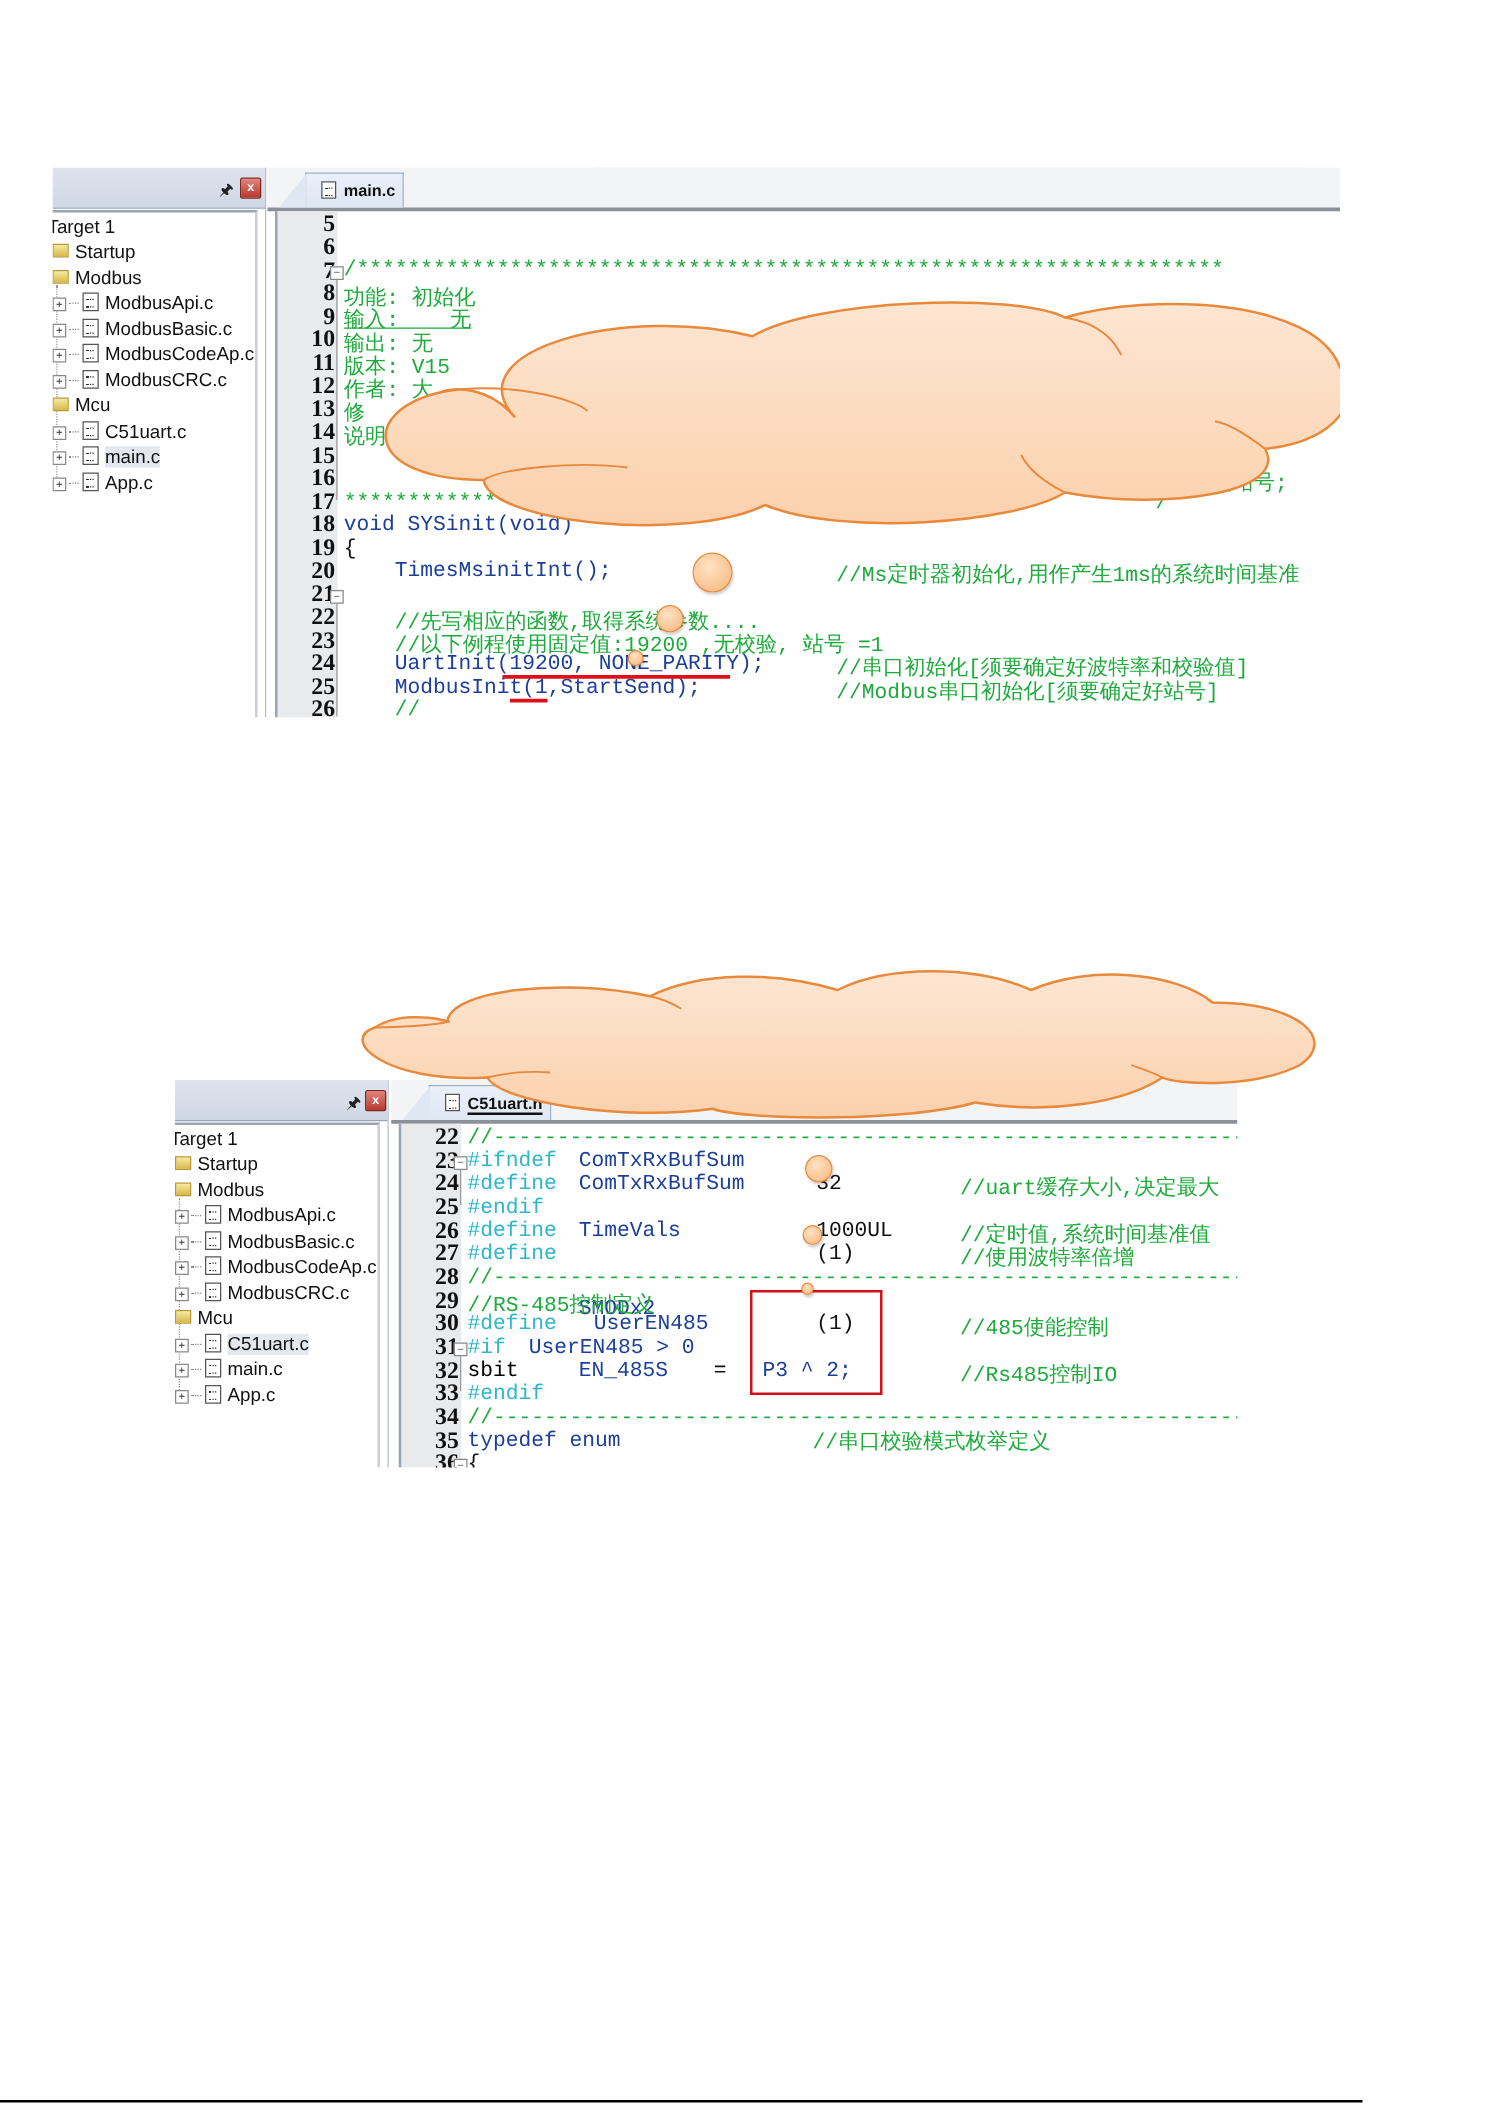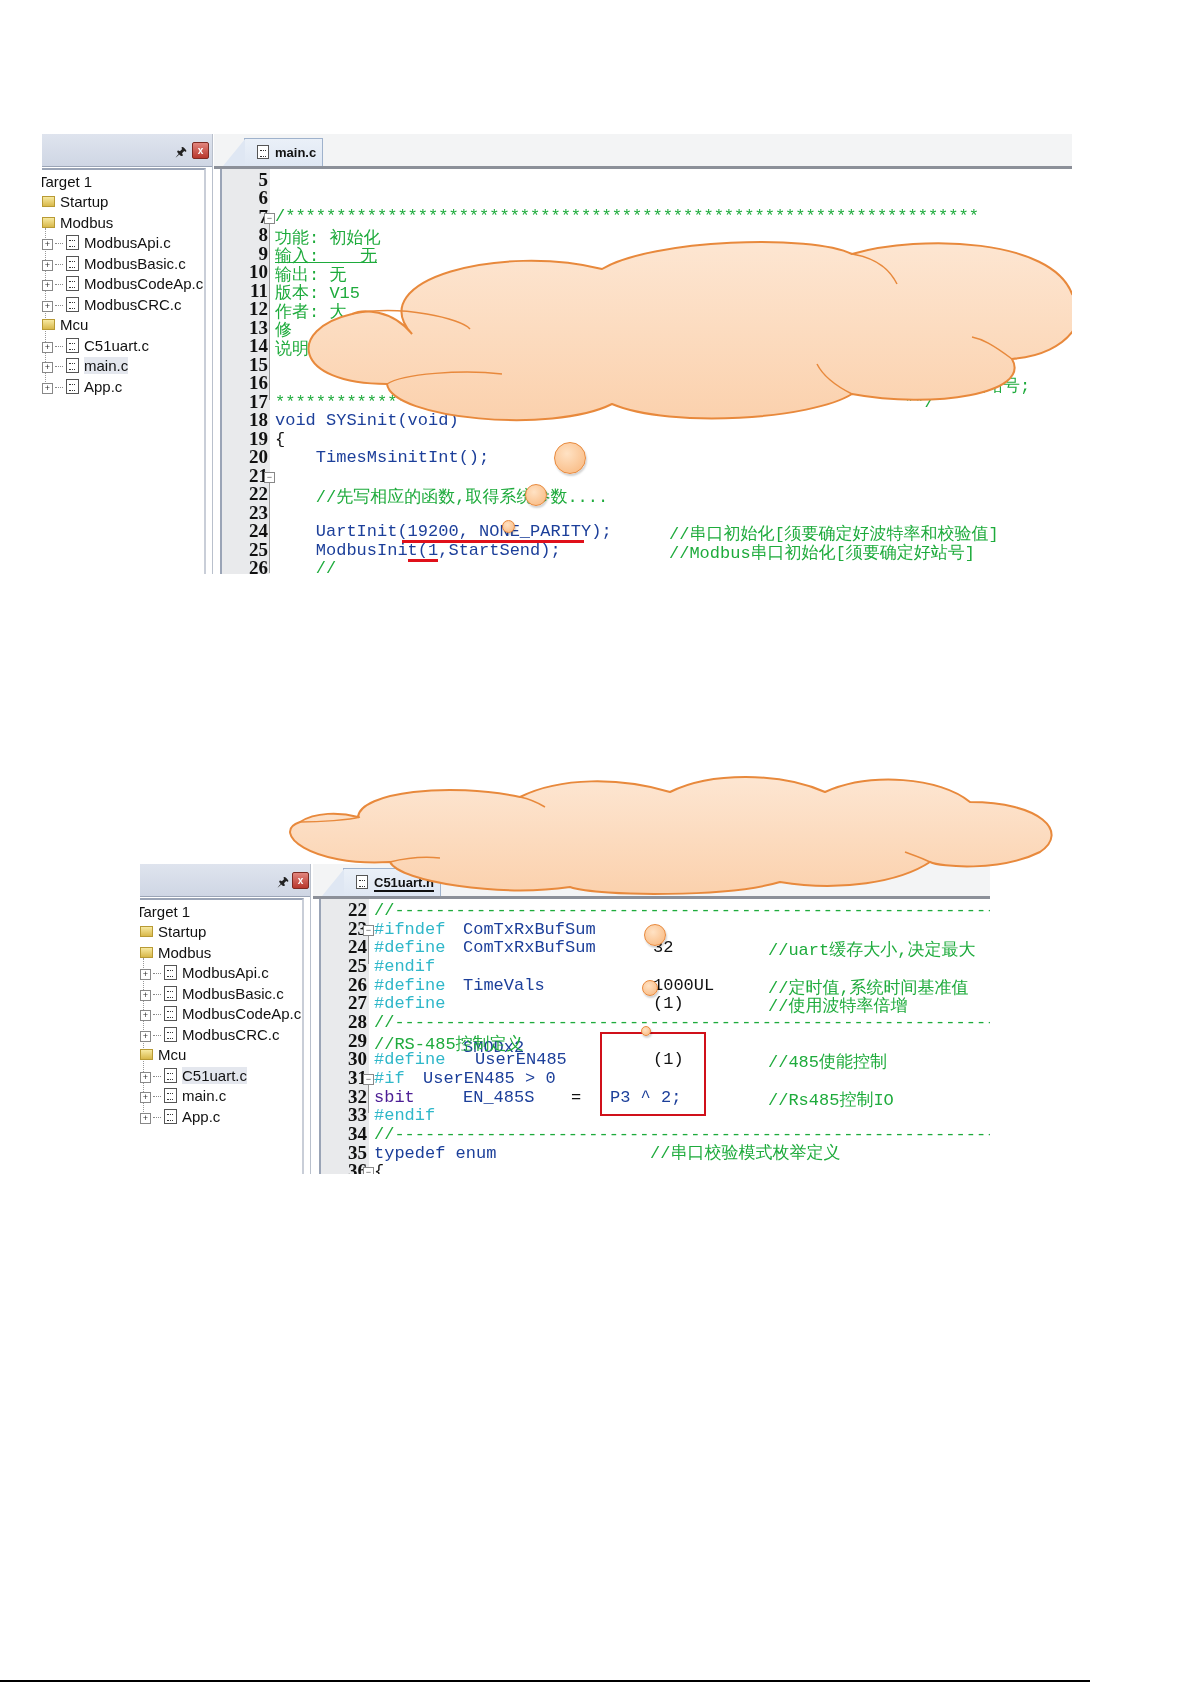--- a/index.html
+++ b/index.html
@@ -29,21 +29,21 @@
   .gutter{position:absolute;left:6px;top:35px;bottom:0;width:48px;background:#e9eaec;border-left:2px solid #9aa4b6;}
   .code{position:absolute;left:0;right:0;top:35px;bottom:0;}
   .ln{position:absolute;width:48px;text-align:right;font-family:"Liberation Serif",serif;font-weight:bold;font-size:19px;color:#111;}
   .line{position:absolute;white-space:pre;font-family:"Liberation Mono","DejaVu Sans Mono",monospace;font-size:17px;}
   .fold{position:absolute;width:9px;height:9px;border:1px solid #888;background:#fff;font-size:9px;line-height:8px;text-align:center;color:#555;}
   .c-green{color:#1eab3c;}
   .c-kw{color:#1c3f9a;}
   .c-id{color:#1c3f9a;}
   .c-pp{color:#2fb7c9;}
   .c-num{color:#111;}
-  .c-red{color:#4c1d95;}
+  .c-red{color:#000000;}
   .c-black{color:#111;}
   .uline{position:absolute;height:3px;background:#e0101a;}
   .redbox{position:absolute;border:2px solid #d0101a;}
   
   .cloud{position:absolute;pointer-events:none;}
   .dot{position:absolute;border-radius:50%;background:radial-gradient(circle at 40% 35%,#ffe2c4,#f8b57a);border:1.5px solid #e8893c;box-shadow:1px 2px 2px rgba(0,0,0,0.18);}
   .rule{position:absolute;left:0;top:1680px;width:1090px;height:2px;background:#000;}
 </style>
 </head>
 <body>
@@ -115,21 +115,23 @@
       <div class="line c-green" style="left:61px;top:112px;">版本: V15</div>
       <div class="line c-green" style="left:61px;top:131px;">作者: 大</div>
       <div class="line c-green" style="left:61px;top:149px;">修</div>
       <div class="line c-green" style="left:61px;top:168px;">说明</div>
       <div class="line c-green" style="left:738px;top:205px;">存储站号;</div>
       <div class="line c-green" style="left:61px;top:224px;">**************</div>
       <div class="line c-green" style="left:690px;top:224px;">**/</div>
       <div class="line c-kw" style="left:61px;top:242px;">void SYSinit(void)</div>
       <div class="line c-black" style="left:61px;top:261px;">{</div>
       <div class="line c-id" style="left:61px;top:279px;">    TimesMsinitInt();</div>
+      <div class="line c-green" style="left:455px;top:279px;">//Ms定时器初始化,用作产生1ms的系统时间基准</div>
       <div class="line c-green" style="left:61px;top:316px;">    //先写相应的函数,取得系统参数....</div>
+      <div class="line c-green" style="left:61px;top:335px;">    //以下例程使用固定值:19200 ,无校验, 站号 =1</div>
       <div class="line c-id" style="left:61px;top:353px;">    UartInit(19200, NONE_PARITY);</div>
       <div class="line c-green" style="left:455px;top:353px;">//串口初始化[须要确定好波特率和校验值]</div>
       <div class="line c-id" style="left:61px;top:372px;">    ModbusInit(1,StartSend);</div>
       <div class="line c-green" style="left:455px;top:372px;">//Modbus串口初始化[须要确定好站号]</div>
       <div class="line c-green" style="left:61px;top:390px;">    //</div>
 
       <div class="uline" style="left:188px;top:371px;width:182px;"></div>
       <div class="uline" style="left:194px;top:390px;width:30px;"></div>
     </div>
   </div>

